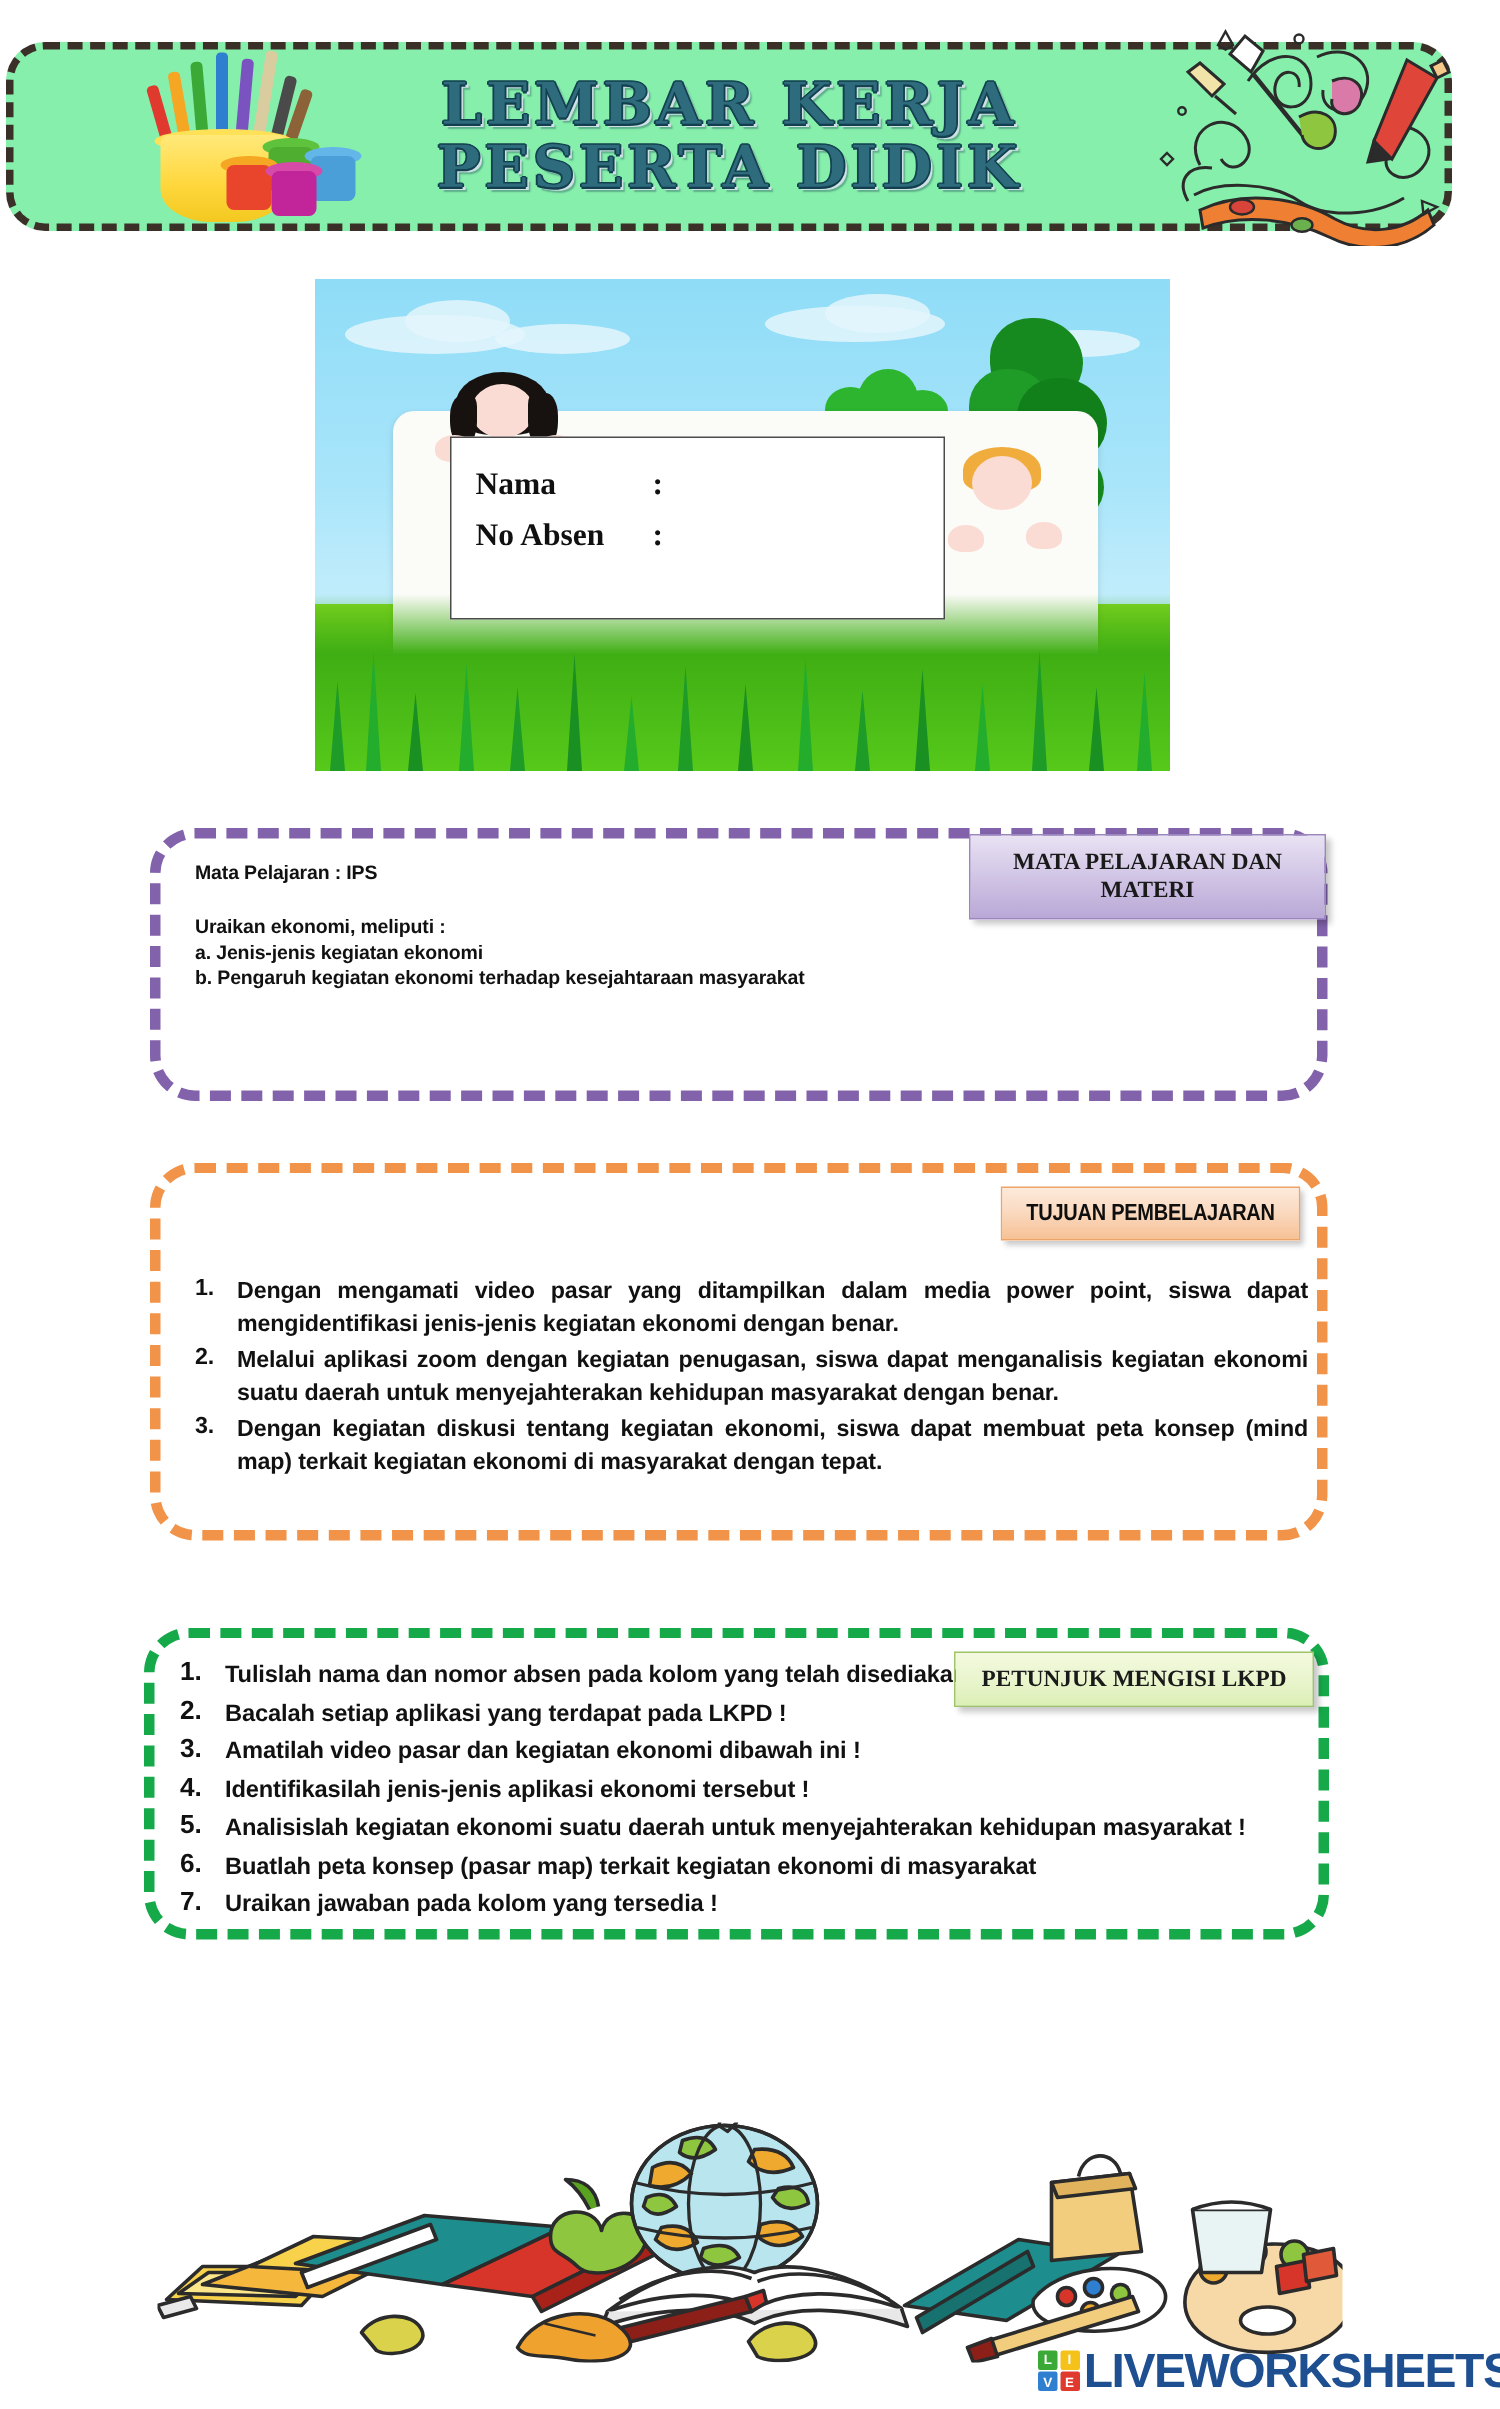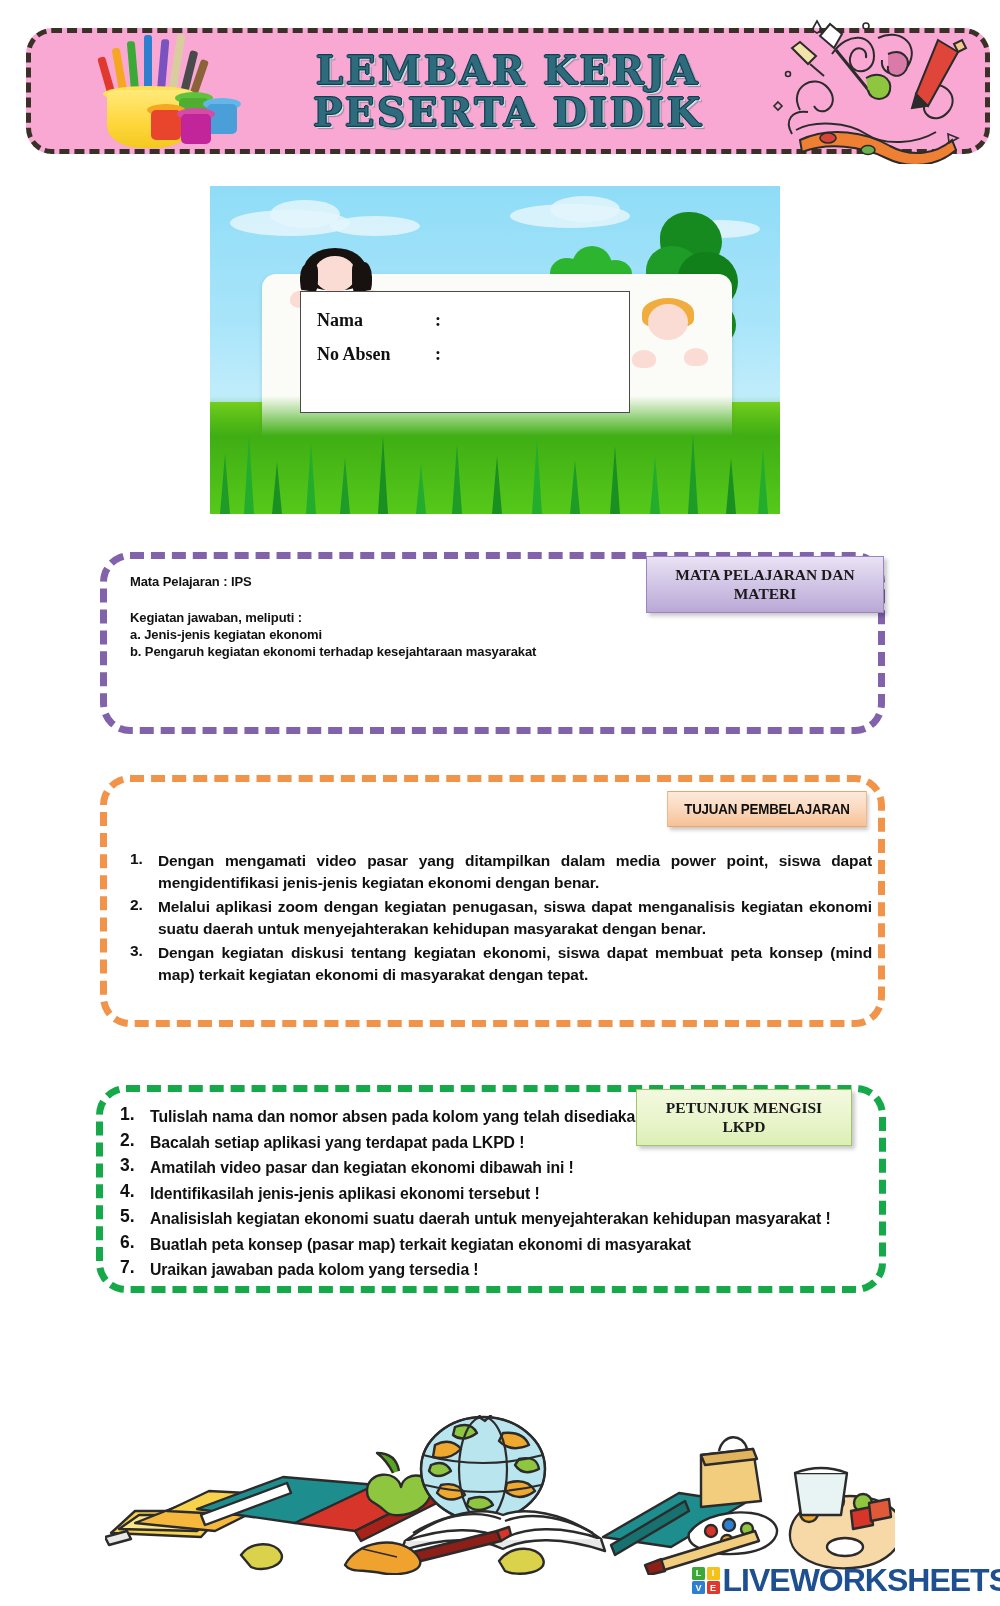--- a/index.html
+++ b/index.html
@@ -6,25 +6,25 @@
   html, body {
     width: 1000px; height: 1606px;
     background: #ffffff;
     font-family: "Liberation Sans", sans-serif;
     overflow: hidden;
   }
   .page { position: relative; width: 1000px; height: 1606px; background: #fff; }
 
   
   .header {
-    position: absolute; left: 26px; top: 28px;
+    position: absolute; left: 4px; top: 28px;
     width: 964px; height: 126px;
     border: 5px dashed #3a3028;
     border-radius: 26px;
-    background: #f9a8d4;
+    background: #86efac;
   }
   .header-title {
     position: absolute; left: 50%; top: 50%;
     transform: translate(-50%, -50%);
     text-align: center;
     font-family: "DejaVu Serif", serif;
     font-weight: bold;
     font-size: 39px;
     line-height: 1.08;
     letter-spacing: 2.5px;
@@ -101,21 +101,21 @@
 
   .namebox {
     position: absolute; left: 300px; top: 291px;
     width: 330px; height: 122px;
     background: #ffffff;
     border: 1.6px solid #4b4b4b;
   }
   .namebox .row {
     display: flex; align-items: flex-start;
     font-family: "Liberation Serif", serif;
-    font-weight: bold; font-size: 18px; color: #101010;
+    font-weight: bold; font-size: 21px; color: #101010;
   }
   .namebox .row.r1 { position:absolute; left: 16px; top: 18px; }
   .namebox .row.r2 { position:absolute; left: 16px; top: 52px; }
   .namebox .lbl { display:inline-block; width: 118px; }
   .namebox .colon { display:inline-block; width: 14px; }
   .namebox .val { display:inline-block; min-width: 130px; }
 
   
   .section { position: absolute; }
   .frame {
@@ -338,21 +338,21 @@
       <span class="colon">:</span>
       <span class="val"></span>
     </div>
   </div>
 
   <div class="section sec-purple" style="left:100px; top:552px; width:785px; height:182px;">
     <div class="frame purple"></div>
     <div class="body">
       <div class="line nar">Mata Pelajaran : IPS</div>
       <div class="gap"></div>
-      <div class="line nar">Kegiatan jawaban, meliputi :</div>
+      <div class="line nar">Uraikan ekonomi, meliputi :</div>
       <div class="line nar">a. Jenis-jenis kegiatan ekonomi</div>
       <div class="line nar">b. Pengaruh kegiatan ekonomi terhadap kesejahtaraan masyarakat</div>
     </div>
     <div class="badge purple" style="left:546px; top:4px; width:238px;">MATA PELAJARAN DAN MATERI</div>
   </div>
 
   <div class="section sec-orange" style="left:100px; top:775px; width:785px; height:252px;">
     <div class="frame orange"></div>
     <ol>
       <li>
@@ -396,21 +396,21 @@
       </li>
       <li>
         <span class="num nar">6.</span>
         <span class="txt nar">Buatlah peta konsep (pasar map) terkait kegiatan ekonomi di masyarakat</span>
       </li>
       <li>
         <span class="num nar">7.</span>
         <span class="txt nar">Uraikan jawaban pada kolom yang tersedia !</span>
       </li>
     </ol>
-    <div class="badge green" style="left:540px; top:4px; width:216px;">PETUNJUK MENGISI LKPD</div>
+    <div class="badge green" style="left:540px; top:16px; width:240px;">PETUNJUK MENGISI LKPD</div>
   </div>
 
   <div class="footer-art">
     <svg width="790" height="160" viewBox="0 0 790 160">
       <g stroke="#2b2b2b" stroke-width="2.4" stroke-linejoin="round">
 
         <path d="M6 118 L30 96 L120 96 L96 122 Z" fill="#f7d24a"></path>
         <path d="M14 114 L34 100 L110 100 L92 116 Z" fill="#fbe68a"></path>
         <path d="M0 122 L22 116 L26 124 L4 130 Z" fill="#e9e9e9"></path>
         <path d="M30 108 L96 82 L170 86 L110 116 Z" fill="#f5b83c"></path>

